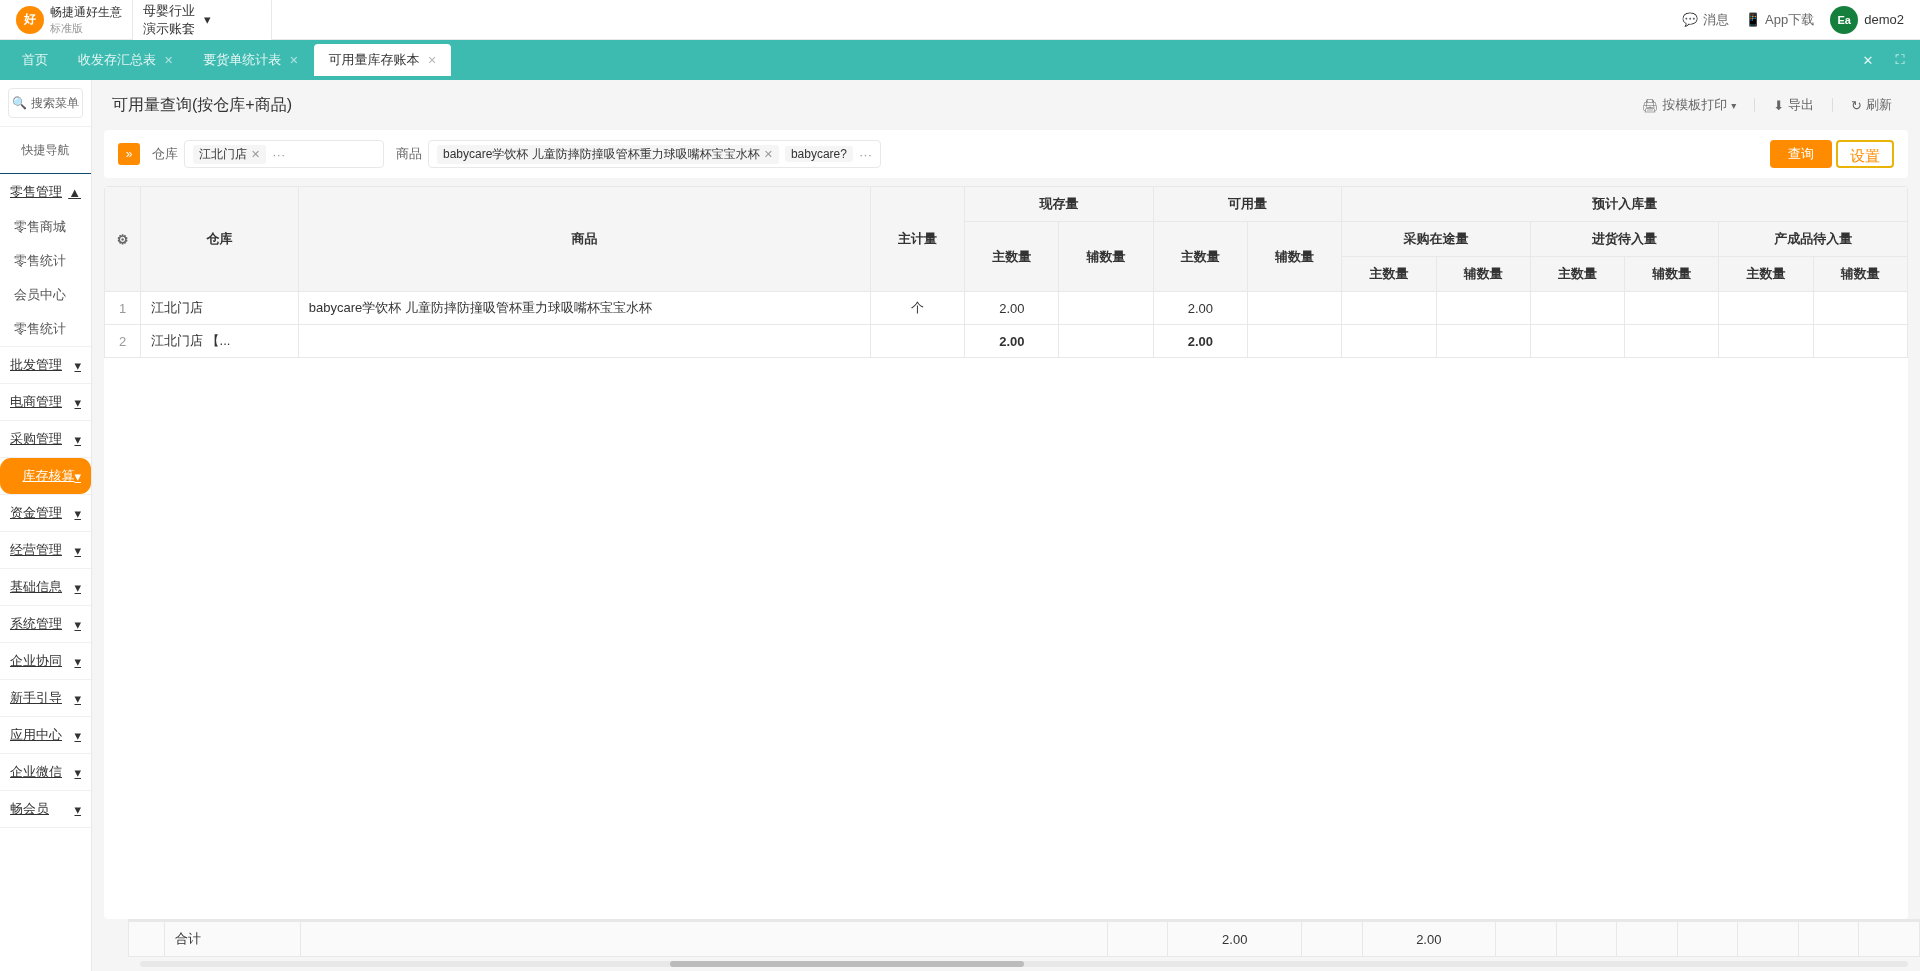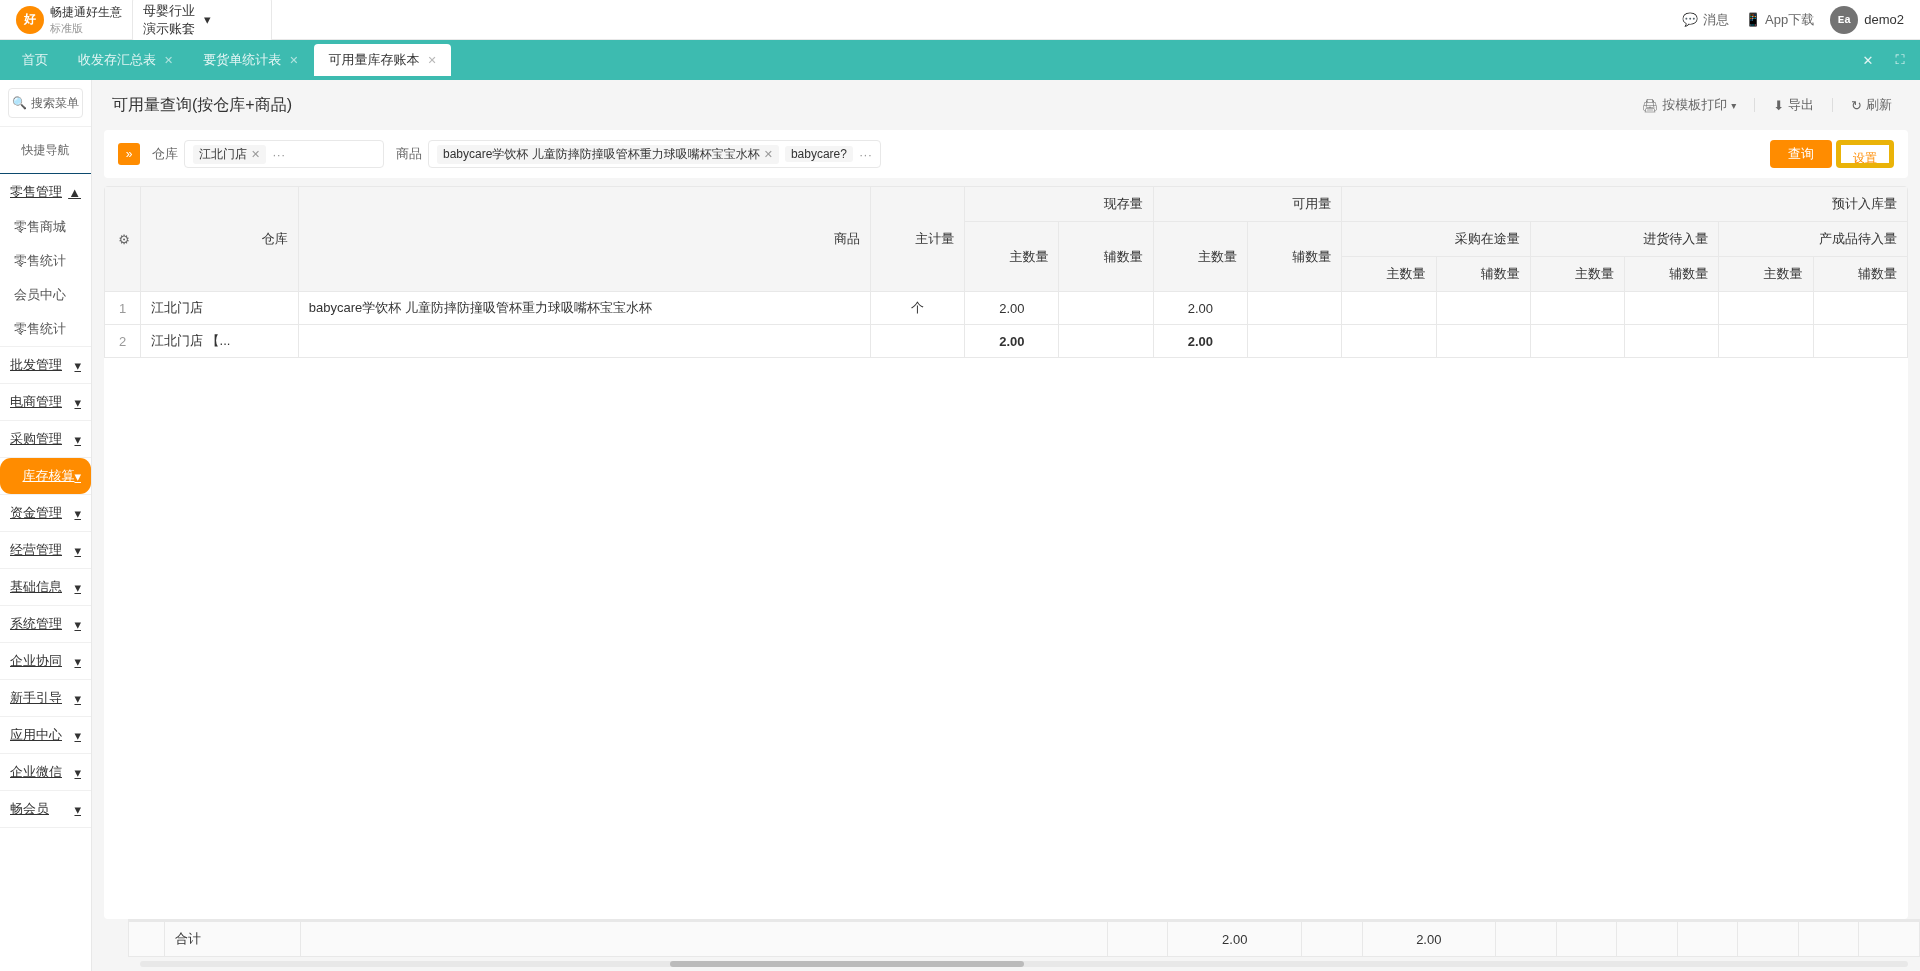--- a/index.html
+++ b/index.html
@@ -8,21 +8,21 @@
     
     .top-bar { height: 40px; background: #fff; display: flex; align-items: center; justify-content: space-between; padding: 0 16px; border-bottom: 1px solid #e8e8e8; flex-shrink: 0; }
     .top-bar-left { display: flex; align-items: center; gap: 10px; }
     .logo-area { display: flex; align-items: center; gap: 6px; }
     .logo-icon { width: 28px; height: 28px; background: #ff8c00; border-radius: 50%; display: flex; align-items: center; justify-content: center; color: #fff; font-size: 12px; font-weight: bold; }
     .warehouse-selector { display: flex; align-items: center; gap: 4px; border: 1px solid #e8e8e8; border-radius: 4px; padding: 4px 10px; cursor: pointer; min-width: 140px; background: #fff; }
     .warehouse-selector span { flex: 1; font-size: 13px; color: #333; }
     .chevron-down { color: #999; font-size: 10px; }
     .top-bar-right { display: flex; align-items: center; gap: 16px; }
     .top-bar-btn { display: flex; align-items: center; gap: 4px; color: #666; font-size: 13px; cursor: pointer; }
-    .user-avatar { width: 28px; height: 28px; background: #737373; border-radius: 50%; display: flex; align-items: center; justify-content: center; color: #fff; font-size: 11px; font-weight: bold; overflow: hidden; font-family: Liberation Mono, monospace; }
+    .user-avatar { width: 28px; height: 28px; background: #15803d; border-radius: 50%; display: flex; align-items: center; justify-content: center; color: #fff; font-size: 11px; font-weight: bold; overflow: hidden; }
     .username { color: #333; font-size: 13px; cursor: pointer; }
 
     
     .nav-tabs { height: 40px; background: #3dbbb0; display: flex; align-items: center; padding: 0 8px; flex-shrink: 0; gap: 2px; }
     .nav-tab { height: 32px; padding: 0 14px; display: flex; align-items: center; gap: 6px; cursor: pointer; border-radius: 4px 4px 0 0; font-size: 13px; color: rgba(255,255,255,0.85); background: transparent; white-space: nowrap; }
     .nav-tab.active { background: #fff; color: #333; border-radius: 4px 4px 0 0; }
     .nav-tab .close-icon { font-size: 11px; color: inherit; opacity: 0.7; margin-left: 2px; }
     .nav-tab.active .close-icon { color: #999; }
     .nav-spacer { flex: 1; }
     .nav-controls { display: flex; align-items: center; gap: 8px; color: rgba(255,255,255,0.85); }
@@ -55,27 +55,27 @@
     .filter-bar { background: #fff; margin: 0 12px 8px; border-radius: 4px; padding: 10px 14px; display: flex; align-items: center; gap: 12px; flex-shrink: 0; }
     .expand-btn { width: 22px; height: 22px; background: #ff8c00; border-radius: 3px; display: flex; align-items: center; justify-content: center; cursor: pointer; color: #fff; font-size: 12px; flex-shrink: 0; }
     .filter-item { display: flex; align-items: center; gap: 6px; }
     .filter-label { font-size: 13px; color: #666; white-space: nowrap; }
     .filter-input { min-width: 200px; max-width: 320px; height: 28px; border: 1px solid #e8e8e8; border-radius: 4px; padding: 0 8px; display: flex; align-items: center; gap: 6px; background: #fff; font-size: 13px; color: #333; }
     .filter-tag { background: #f5f5f5; border-radius: 3px; padding: 1px 6px; font-size: 12px; color: #333; display: flex; align-items: center; gap: 4px; }
     .filter-tag .remove { color: #999; cursor: pointer; font-size: 11px; }
     .filter-more { color: #999; cursor: pointer; font-size: 13px; }
     .filter-spacer { flex: 1; }
     .query-btn { background: #ff8c00; color: #fff; border: none; border-radius: 4px; padding: 5px 18px; font-size: 13px; cursor: pointer; height: 28px; }
-    .settings-btn { background: #fff; color: #ff8c00; border: 5px solid #eab308; border-radius: 4px; padding: 5px 12px; font-size: 12px; cursor: pointer; height: 28px; }
+    .settings-btn { background: #fff; color: #ff8c00; border: 2px solid #eab308; border-radius: 4px; padding: 5px 12px; font-size: 15px; cursor: pointer; height: 28px; }
     .btn-group-vertical { display: flex; flex-direction: row; gap: 4px; }
 
     
     .table-wrapper { flex: 1; overflow: auto; margin: 0 12px; background: #fff; border-radius: 4px; }
     .data-table { width: 100%; border-collapse: collapse; font-size: 13px; }
-    .data-table th { background: #f5f5f5; border: 1px solid #e8e8e8; padding: 8px 10px; text-align: right; font-weight: 400; color: #333; white-space: nowrap; position: sticky; top: 0; z-index: 2; }
+    .data-table th { background: #f5f5f5; border: 1px solid #e8e8e8; padding: 8px 10px; text-align: center; font-weight: 700; color: #333; white-space: nowrap; position: sticky; top: 0; z-index: 2; }
     .data-table td { border: 1px solid #e8e8e8; padding: 7px 10px; text-align: center; color: #333; background: #fff; }
     .data-table .row-num { color: #999; text-align: center; }
     .data-table .text-left { text-align: left; }
     .th-group { background: #f0f0f0; }
     .settings-th { width: 36px; }
     .gear-icon { color: #666; cursor: pointer; }
     .scrollbar-track { flex: 1; height: 6px; background: #e8e8e8; border-radius: 3px; position: relative; }
     .scrollbar-thumb { position: absolute; left: 30%; width: 20%; height: 100%; background: #bbb; border-radius: 3px; }
   </style>
 </head>

